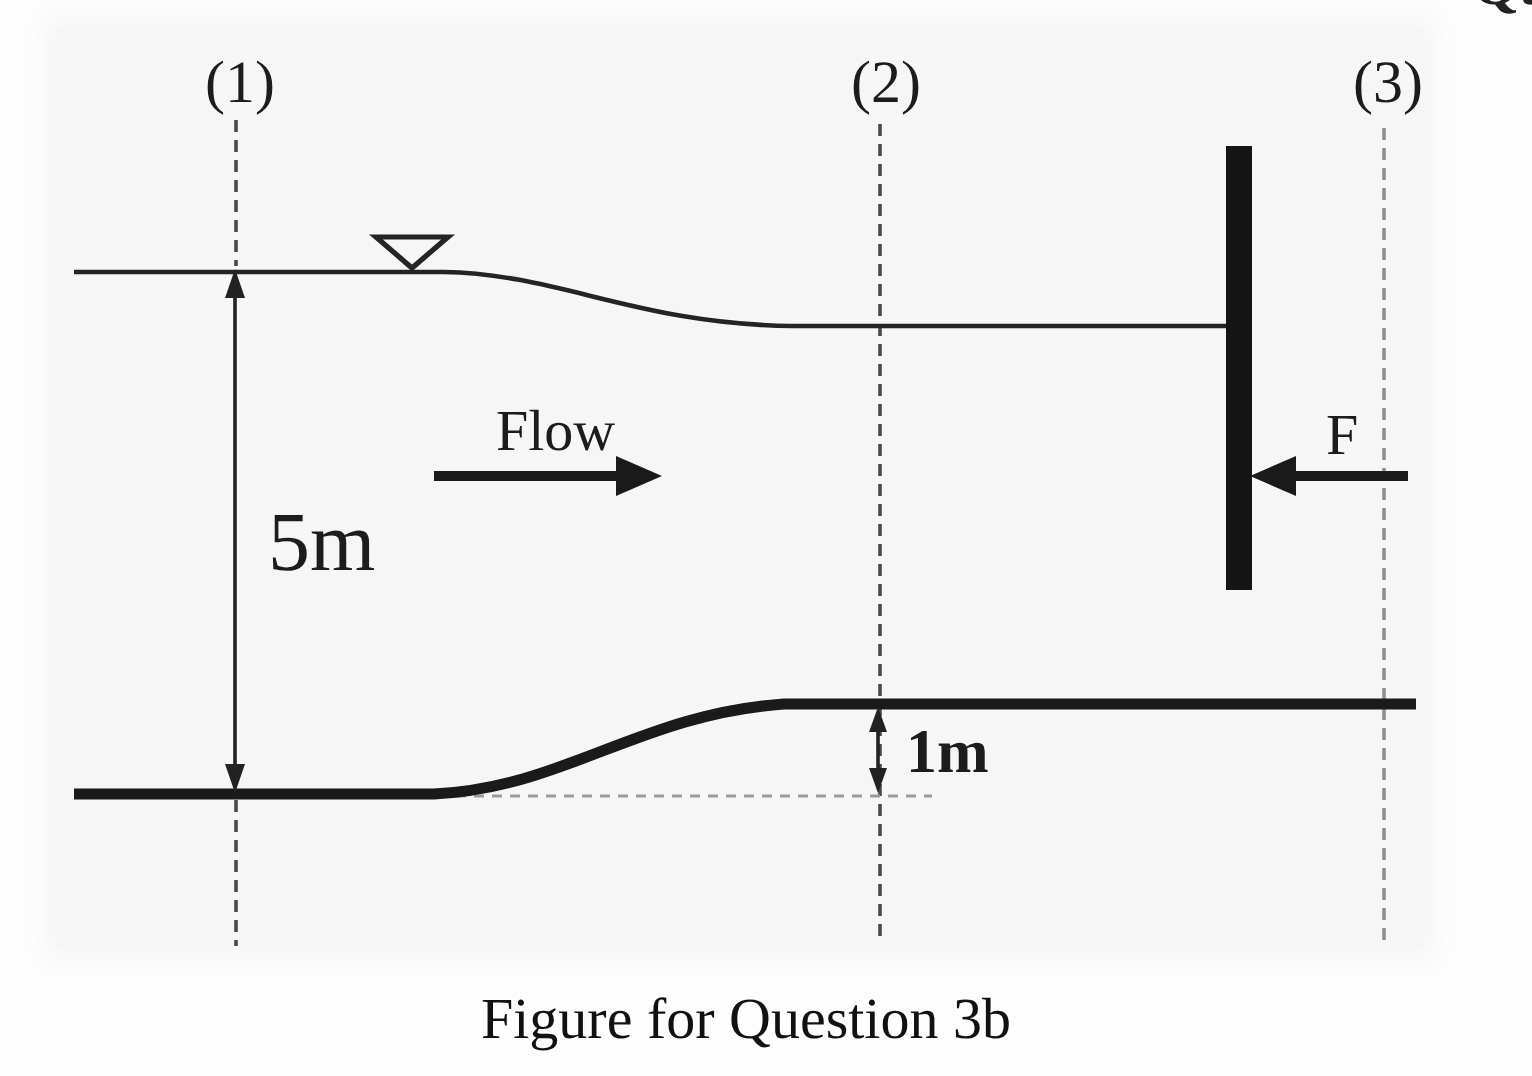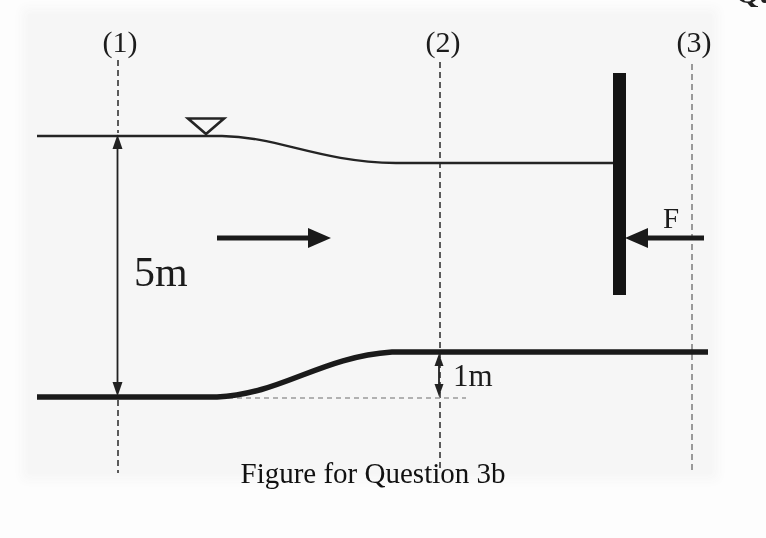--- a/index.html
+++ b/index.html
@@ -45,21 +45,21 @@
   }
   .depth-label {
     font-size: 42px;
   }
   .step-label {
     font-size: 31px;
   }
   .caption {
     position: absolute;
     left: 0;
-    top: 459px;
+    top: 496px;
     width: 746px;
     text-align: center;
     font-size: 29px;
     line-height: 1;
     color: #111111;
   }
   .corner-fragment {
     position: absolute;
     top: 0;
     right: 0;
@@ -125,26 +125,27 @@
       <path d="M 625 238 L 648 228 L 648 248 Z" fill="#1a1a1a"></path>
     </g>
   </svg>
 
   <div class="lbl section-label" style="left:120px; top:27px;">(1)</div>
 
   <div class="lbl section-label" style="left:443px; top:27px;">(2)</div>
 
   <div class="lbl section-label" style="left:694px; top:27px;">(3)</div>
 
+  <div class="lbl flow-label" style="left:248px; top:202px;">Flow</div>
 
   <div class="lbl force-label" style="left:663px; top:204px;">F</div>
 
   <div class="lbl depth-label" style="left:122px; top:251px;margin-left:12px;">5m</div>
 
-  <div class="lbl step-label" style="left:453px; top:360px;">1m</div>
+  <div class="lbl step-label" style="left:453px; top:360px;font-weight:bold;">1m</div>
 
   <div class="caption">Figure for Question 3b</div>
 
   <div class="corner-fragment">
     <span>Qu</span>
   </div>
 
 </div>
 
 </body></html>

